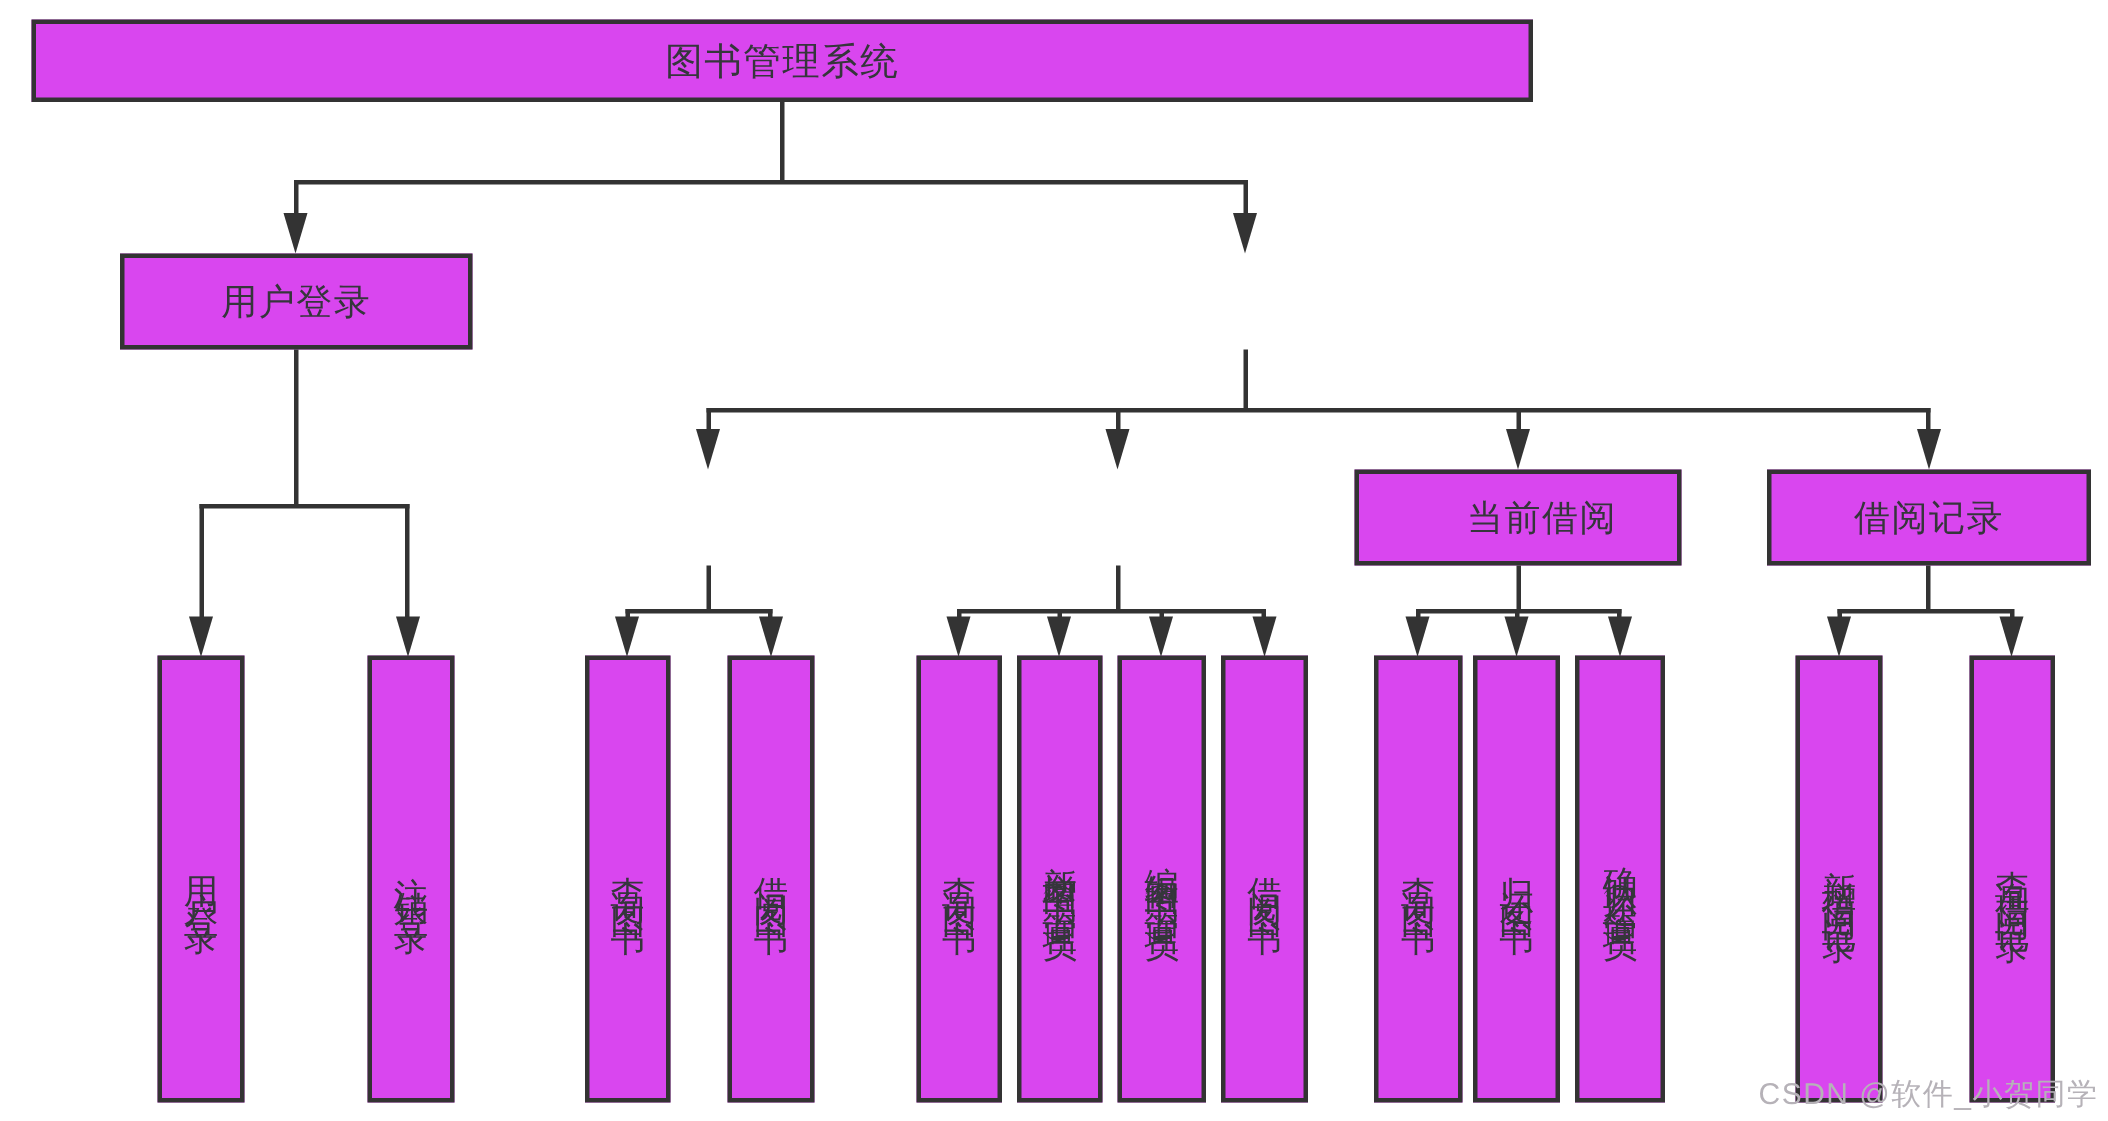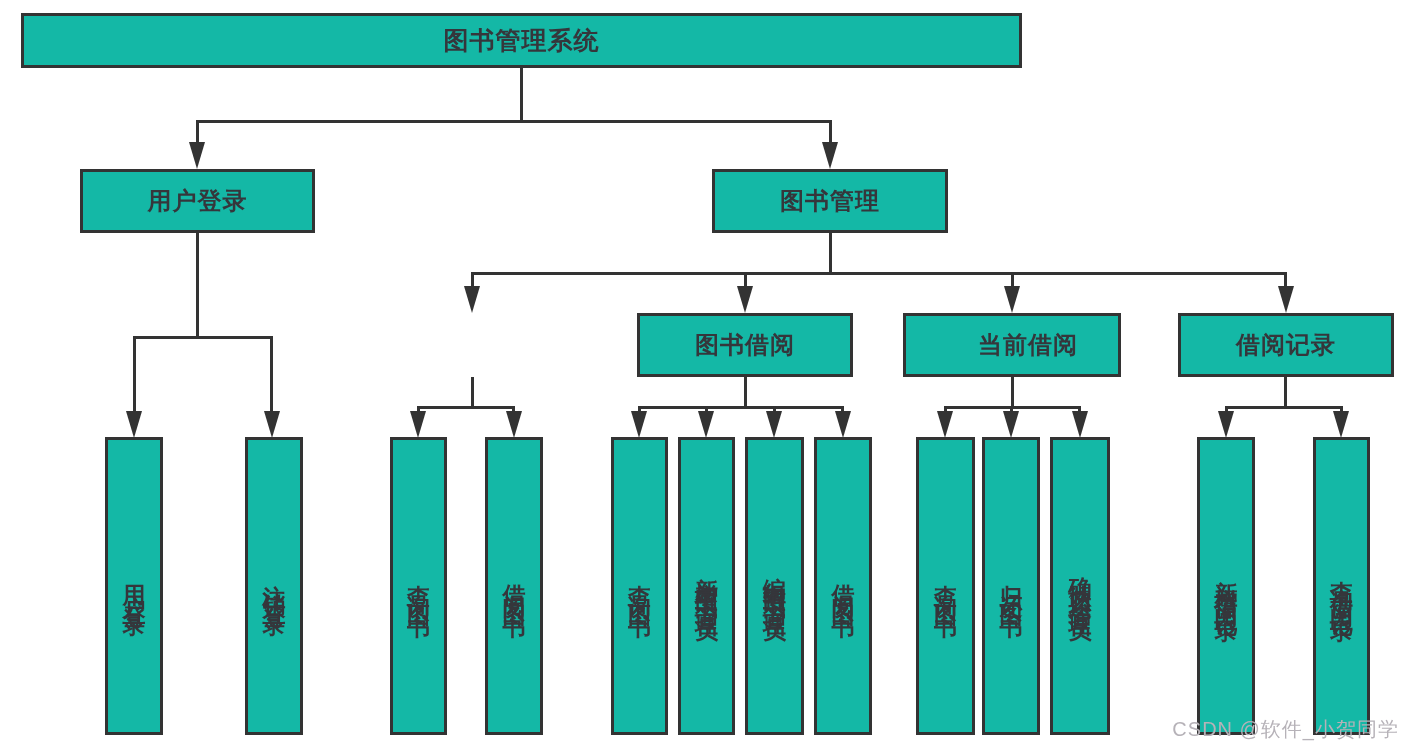--- a/index.html
+++ b/index.html
@@ -1,23 +1,23 @@
 <!DOCTYPE html>
 <html><head>
 <meta charset="utf-8">
 <style>
   html,body{margin:0;padding:0;background:#fff;}
   .stage{
     position:relative;width:1405px;height:747px;background:#fff;overflow:hidden;
     font-family:"Liberation Sans",sans-serif;color:#35363b;
   }
   .box{
-    position:absolute;box-sizing:border-box;border:3px solid #333;background:#14b8a6;
+    position:absolute;box-sizing:border-box;border:3px solid #333;background:#d946ef;
     display:flex;align-items:center;justify-content:center;
-    font-size:24px;letter-spacing:1px;white-space:nowrap;font-weight:bold;
+    font-size:24px;letter-spacing:1px;white-space:nowrap;
   }
   .root{font-size:25px;}
   .leaf{
     writing-mode:vertical-rl;text-orientation:mixed;
     font-size:23px;line-height:1;
   }
   .ls10{letter-spacing:10px;}
   .ls8{letter-spacing:8px;}
   .ls6{letter-spacing:6px;white-space:normal;}
   .hline,.vline{position:absolute;background:#333;}
@@ -34,23 +34,21 @@
   }
 </style>
 </head>
 <body>
 
 <div class="stage">
 
   <div class="box root" style="left:21px;top:13px;width:1001px;height:55px;">图书管理系统</div>
 
   <div class="box" style="left:80px;top:169px;width:235px;height:64px;">用户登录</div>
-  <div class="box" style="left:712px;top:169px;width:236px;height:64px;">图书管理</div>
 
-  <div class="box" style="left:637px;top:313px;width:216px;height:64px;">图书借阅</div>
   <div class="box" style="left:903px;top:313px;width:218px;height:64px;padding-left:32px;">当前借阅</div>
   <div class="box" style="left:1178px;top:313px;width:216px;height:64px;">借阅记录</div>
 
   <div class="box leaf ls10" style="left:105px;top:437px;width:58px;height:298px;">用户登录</div>
   <div class="box leaf ls10" style="left:245px;top:437px;width:58px;height:298px;">注销登录</div>
 
   <div class="box leaf ls10" style="left:390px;top:437px;width:57px;height:298px;">查询图书</div>
   <div class="box leaf ls10" style="left:485px;top:437px;width:58px;height:298px;">借阅图书</div>
 
   <div class="box leaf ls10" style="left:611px;top:437px;width:57px;height:298px;">查询图书</div>

